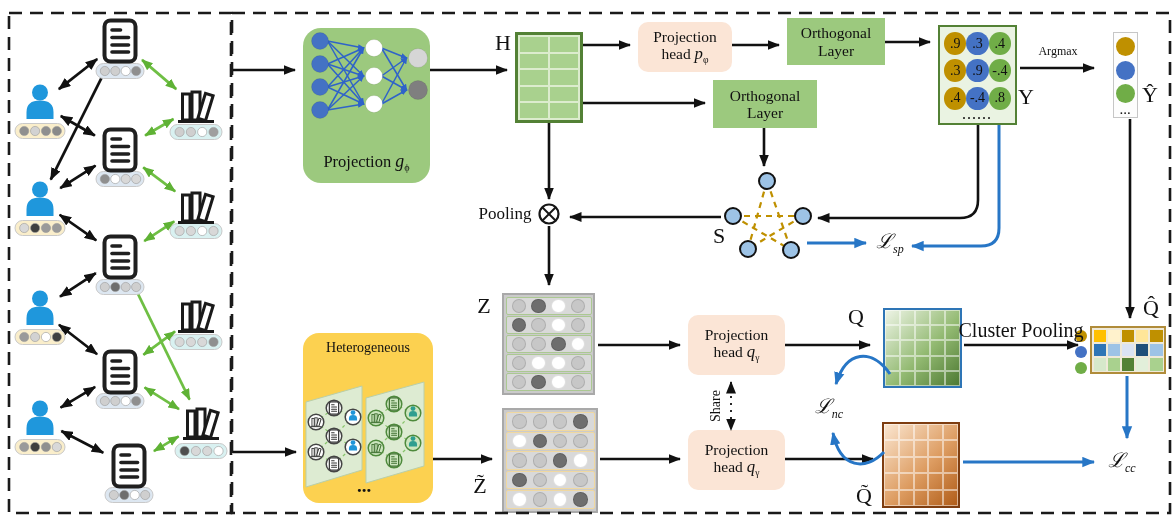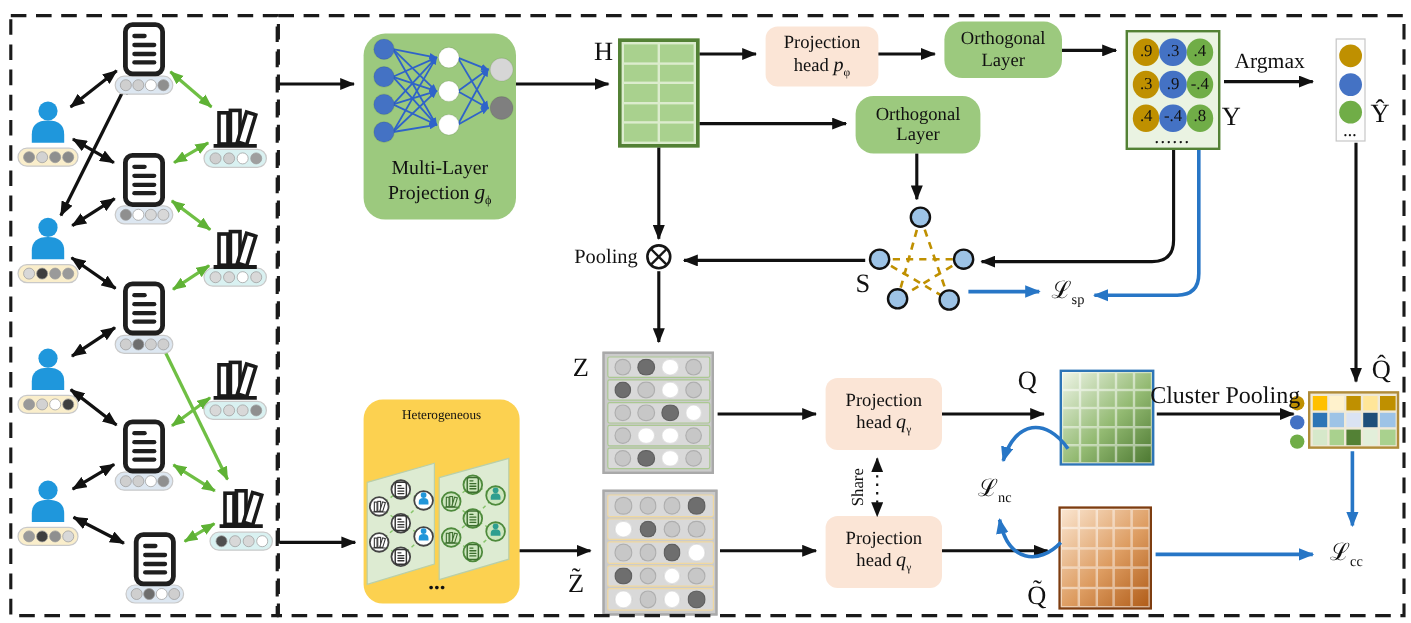--- a/index.html
+++ b/index.html
@@ -2,34 +2,34 @@
 <html><head>
 <meta charset="utf-8">
 <style>
   *{margin:0;padding:0;box-sizing:border-box}
   body{background:#fff}
   #fig{position:relative;width:1176px;height:519px;background:#fff;
        font-family:"Liberation Serif","DejaVu Serif",serif;color:#111;overflow:hidden}
   #overlay{position:absolute;left:0;top:0;width:1176px;height:519px;z-index:5;pointer-events:none}
   .box{position:absolute;display:flex;flex-direction:column;align-items:center;justify-content:center;
        text-align:center;line-height:1.12;z-index:1}
-  .green{background:#9cc97e;border-radius:15px}
+  .green{background:#9cc97e;border-radius:0}
   .peach{background:#fbe5d6;border-radius:10px}
   .yellow{background:#fcd150;border-radius:16px}
   .boxtxt{font-size:15.5px}
   .mi{font-style:italic;font-size:1.08em}
   sub{font-size:0.62em}
   .lbl{position:absolute;transform:translate(-50%,-50%);white-space:nowrap;z-index:2}
   .big{font-size:22px}
   .mid{font-size:17px}
   .rot{transform:translate(-50%,-50%) rotate(-90deg);font-size:14px}
-  .loss{font-size:20px;}
+  .loss{font-size:20px;font-style:italic}
   .loss sub{font-size:12px}
   .mlp-lab{position:absolute;bottom:9px;left:0;right:0;font-size:16.5px;line-height:1.18}
-  .enc-lab{position:absolute;top:7px;left:0;right:0;font-size:11px;line-height:1.18}
+  .enc-lab{position:absolute;top:7px;left:0;right:0;font-size:14px;line-height:1.18}
   .mat{position:absolute;z-index:1}
   #mH{left:515px;top:32px;width:68px;height:91px;display:grid;grid-template-columns:repeat(2,1fr);
       gap:2px;background:#dcecce;border:3px solid #538135;padding:2px}
   #mY{left:938px;top:25px;width:79px;height:100px;background:#eaf3e2;border:2.5px solid #538135;
       display:flex;flex-direction:column;padding:3px 2px 1px}
   .yrow{display:flex;justify-content:space-between;flex:1;align-items:center;padding:0 2px}
   .ycell{width:23px;height:23px;border-radius:50%;display:flex;align-items:center;justify-content:center;
          font-size:14px;color:#111;white-space:nowrap}
   #yDots{text-align:center;font-weight:bold;font-size:12px;letter-spacing:2px;height:10px;line-height:7px}
   #mYhat{left:1113px;top:32px;width:25px;height:86px;background:#fdfdfd;border:1.5px solid #c6c6c6;
@@ -51,21 +51,20 @@
       display:grid;grid-template-columns:repeat(5,1fr);gap:1.5px;padding:1.5px}
   .qhdot{position:absolute;width:12px;height:12px;border-radius:50%;z-index:1}
 </style>
 </head>
 <body>
 
 <div id="fig">
 
   <div class="box green" style="left:303px;top:28px;width:127px;height:155px;border-radius:18px">
     <div class="mlp-lab">
-      <div><span>Multi-Layer</span></div>
       <div><span>Projection</span>&nbsp;<i class="mi">g</i><sub>ϕ</sub></div>
     </div>
   </div>
 
   <div class="box peach boxtxt" style="left:638px;top:22px;width:94px;height:50px">
     <div><span>Projection</span></div>
     <div><span>head</span>&nbsp;<i class="mi">p</i><sub>φ</sub></div>
   </div>
 
   <div class="box green boxtxt" style="left:787px;top:18px;width:98px;height:47px">
@@ -274,21 +273,21 @@
   <div class="lbl big" style="left:503px;top:43px">H</div>
   <div class="lbl big" style="left:1026px;top:97px">Y</div>
   <div class="lbl big" style="left:1150px;top:95px">Ŷ</div>
   <div class="lbl big" style="left:719px;top:236px">S</div>
   <div class="lbl big" style="left:484px;top:306px">Z</div>
   <div class="lbl big" style="left:480px;top:486px">Z̃</div>
   <div class="lbl big" style="left:856px;top:317px">Q</div>
   <div class="lbl big" style="left:864px;top:496px">Q̃</div>
   <div class="lbl big" style="left:1151px;top:308px">Q̂</div>
   <div class="lbl mid" style="left:505px;top:214px">Pooling</div>
-  <div class="lbl" style="left:1058px;top:51px;font-size:18px">Argmax</div>
+  <div class="lbl" style="left:1058px;top:51px;font-size:12px">Argmax</div>
   <div class="lbl" style="left:1021px;top:330px;font-size:20px">Cluster Pooling</div>
   <div class="lbl rot" style="left:716px;top:406px">Share</div>
   <div class="lbl loss" style="left:890px;top:242px"><span>ℒ</span><sub>sp</sub></div>
   <div class="lbl loss" style="left:829px;top:407px"><span>ℒ</span><sub>nc</sub></div>
   <div class="lbl loss" style="left:1122px;top:461px"><span>ℒ</span><sub>cc</sub></div>
 
   <svg id="overlay" viewBox="0 0 1176 519">
     <defs>
       <marker id="mk" viewBox="0 0 10 8" refX="9.2" refY="4" markerWidth="12.5" markerHeight="10" orient="auto-start-reverse" markerUnits="userSpaceOnUse">
           <path d="M0 0L10 4L0 8Z" fill="#111"></path>

